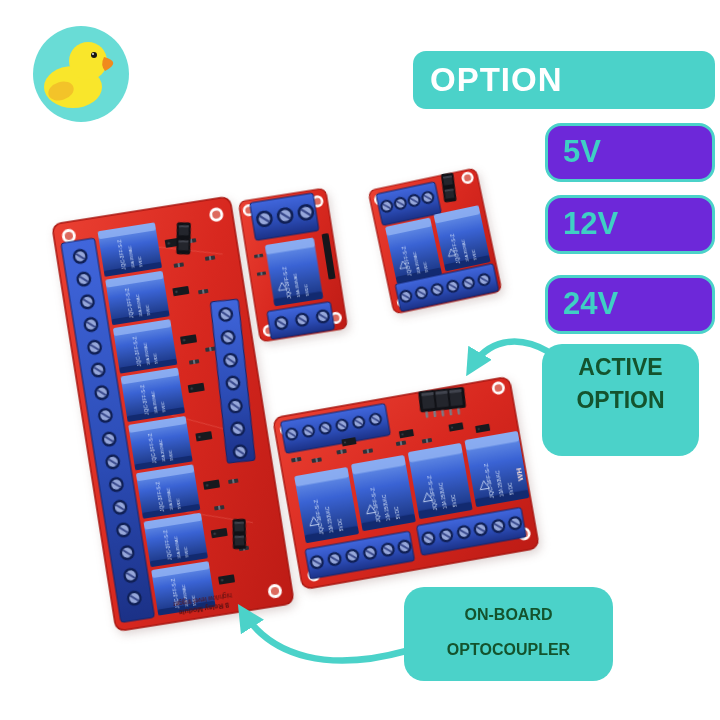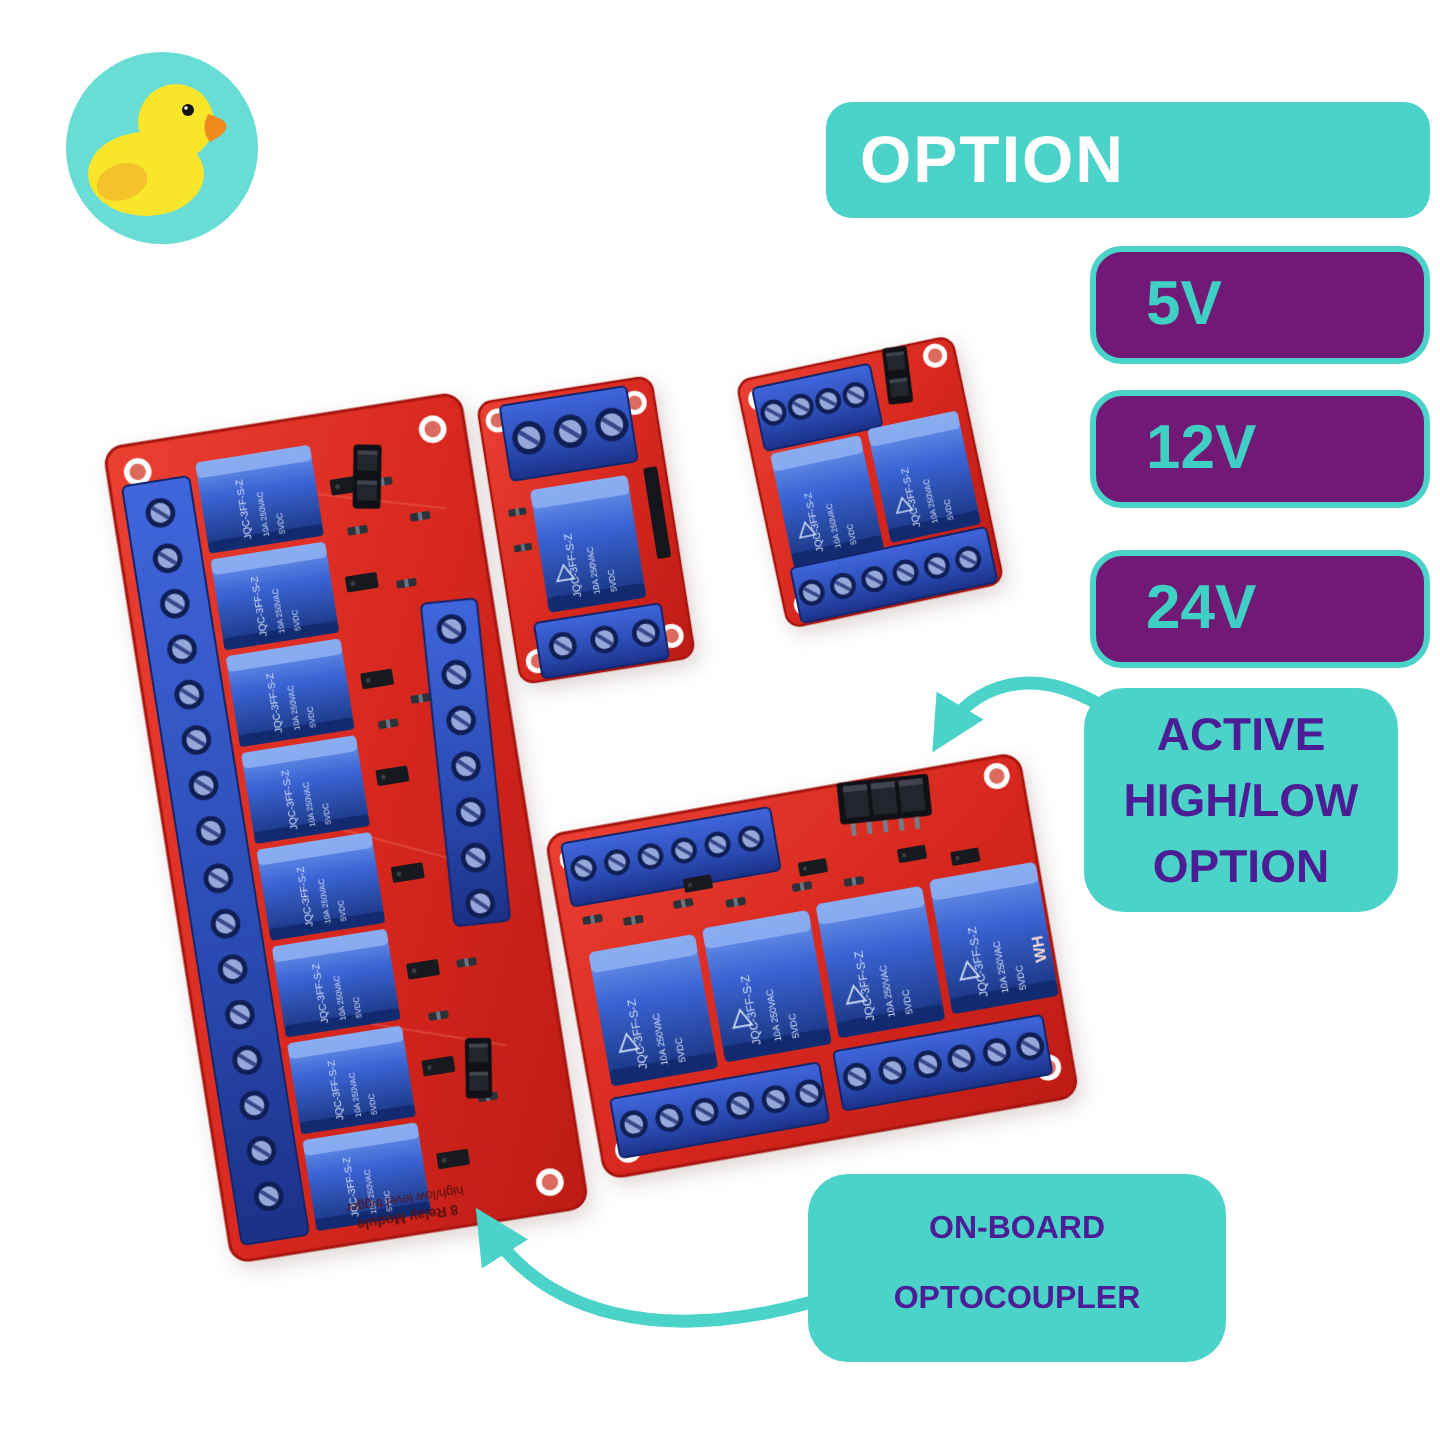--- a/index.html
+++ b/index.html
@@ -2,25 +2,25 @@
 <html><head>
 <meta charset="utf-8">
 <style>
   html,body{margin:0;padding:0;background:#fff;}
   .stage{position:relative;width:720px;height:720px;background:#ffffff;overflow:hidden;
          font-family:"Liberation Sans",sans-serif;}
   
   .banner{position:absolute;left:413px;top:51px;width:302px;height:58px;border-radius:13px;
           background:#4BD2C9;color:#fff;font-weight:bold;font-size:33px;letter-spacing:1px;
           line-height:58px;padding-left:17px;box-sizing:border-box;z-index:6;}
-  .vbox{position:absolute;left:545px;width:170px;height:59px;background:#701a75;
+  .vbox{position:absolute;left:545px;width:170px;height:59px;background:#6d28d9;
         border:3px solid #4BD2C9;border-radius:16px;box-sizing:border-box;
-        color:#3FCFC4;font-weight:bold;font-size:31px;line-height:52px;padding-left:25px;z-index:6;}
+        color:#3FCFC4;font-weight:bold;font-size:31px;line-height:52px;padding-left:15px;z-index:6;}
   .v5{top:123px;} .v12{top:195px;} .v24{top:275px;}
-  .callout{position:absolute;background:#4BD2C9;color:#4c1d95;font-weight:bold;text-align:center;
+  .callout{position:absolute;background:#4BD2C9;color:#14532d;font-weight:bold;text-align:center;
            border-radius:20px;box-sizing:border-box;z-index:6;}
   .active-switch{left:542px;top:344px;width:157px;height:112px;font-size:23px;line-height:33px;padding-top:7px;}
   .opto-callout{left:404px;top:587px;width:209px;height:94px;font-size:16px;line-height:35px;padding-top:10px;}
   
   .logo{position:absolute;left:31px;top:24px;width:100px;height:100px;z-index:6;}
   
   .board{position:absolute;z-index:2;filter:drop-shadow(2px 4px 5px rgba(70,20,15,.18));}
   .board svg{display:block;}
   .b8{left:77px;top:204px;width:190px;height:420px;transform:rotate(-9deg);}
   .b1{left:246px;top:191px;width:94px;height:148px;transform:rotate(-9deg);}
@@ -122,21 +122,20 @@
     </svg>
   </div>
 
   <div class="banner">OPTION</div>
   <div class="vbox v5">5V</div>
   <div class="vbox v12">12V</div>
   <div class="vbox v24">24V</div>
 
   <div class="callout active-switch">
     <div>ACTIVE</div>
-    <div>HIGH/LOW</div>
     <div>OPTION</div>
   </div>
 
   <div class="callout opto-callout">
     <div>ON-BOARD</div>
     <div>OPTOCOUPLER</div>
   </div>
 
   <div class="board b8">
     <svg viewBox="0 0 190 420" width="190" height="420">

